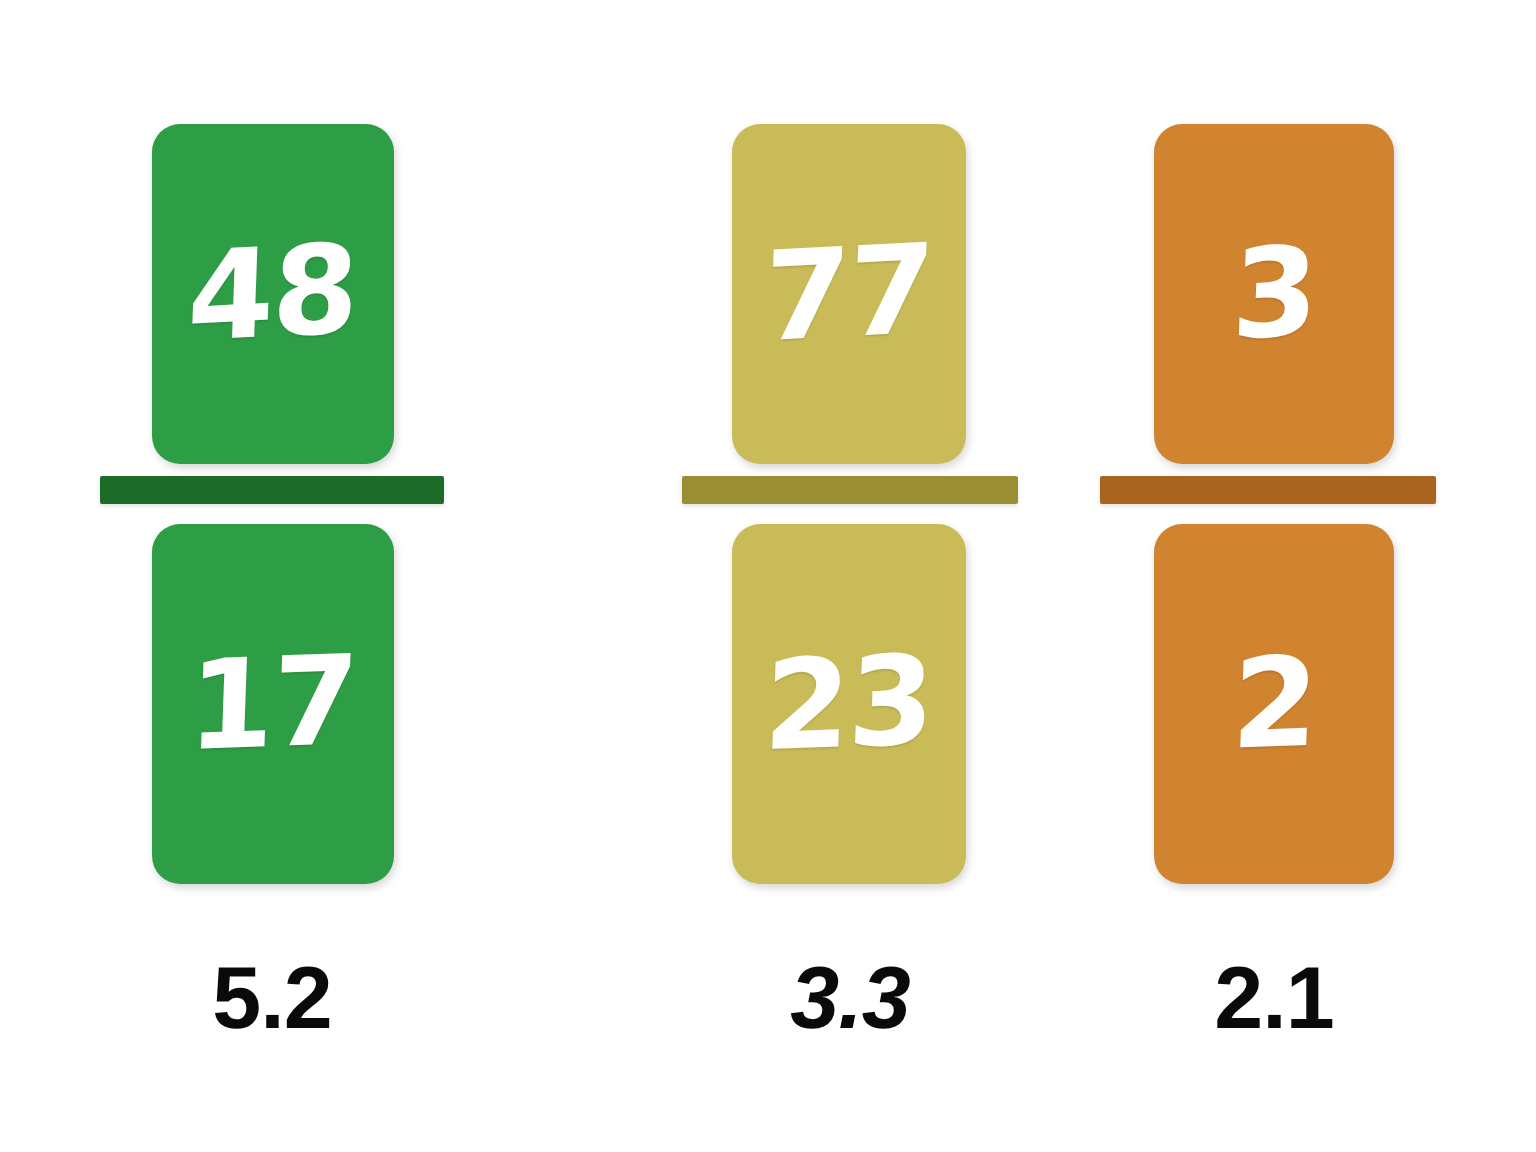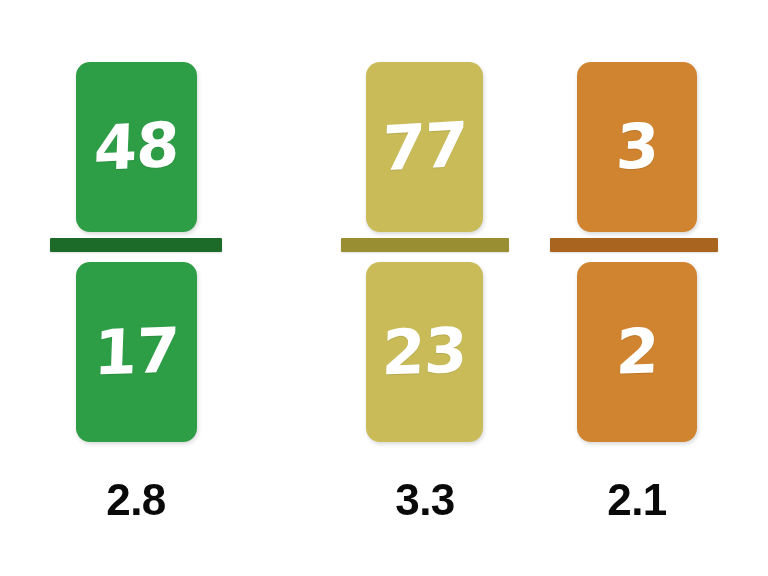--- a/index.html
+++ b/index.html
@@ -86,35 +86,35 @@
     <div class="card numerator-card" style="left: 76px; top: 62px; width: 121px; height: 170px; background: rgb(46, 158, 70);">
       <span class="card-value" style="color: rgb(255, 255, 255);">48</span>
     </div>
 
     <div class="divider-bar" style="left: 50px; top: 238px; width: 172px; height: 14px; background: rgb(28, 107, 41);"></div>
 
     <div class="card denominator-card" style="left: 76px; top: 262px; width: 121px; height: 180px; background: rgb(46, 158, 70);">
       <span class="card-value" style="color: rgb(255, 255, 255);">17</span>
     </div>
 
-    <div class="ratio-label" style="left: 66px; top: 478px; width: 140px;">2.8</div>
+    <div class="ratio-label" style="left: 66px; top: 478px; width: 140px;">5.2</div>
   </div>
 
   <div class="fraction-column">
     <div class="card numerator-card" style="left: 366px; top: 62px; width: 117px; height: 170px; background: rgb(201, 188, 88);">
       <span class="card-value" style="color: rgb(255, 255, 255);">77</span>
     </div>
 
     <div class="divider-bar" style="left: 341px; top: 238px; width: 168px; height: 14px; background: rgb(153, 142, 49);"></div>
 
     <div class="card denominator-card" style="left: 366px; top: 262px; width: 117px; height: 180px; background: rgb(201, 188, 88);">
       <span class="card-value" style="color: rgb(255, 255, 255);">23</span>
     </div>
 
-    <div class="ratio-label" style="left: 355px; top: 478px; width: 140px;">3.3</div>
+    <div class="ratio-label" style="left: 355px; top: 478px; width: 140px; font-style: italic;">3.3</div>
   </div>
 
   <div class="fraction-column">
     <div class="card numerator-card" style="left: 577px; top: 62px; width: 120px; height: 170px; background: rgb(209, 132, 47);">
       <span class="card-value" style="color: rgb(255, 255, 255);">3</span>
     </div>
 
     <div class="divider-bar" style="left: 550px; top: 238px; width: 168px; height: 14px; background: rgb(169, 100, 31);"></div>
 
     <div class="card denominator-card" style="left: 577px; top: 262px; width: 120px; height: 180px; background: rgb(209, 132, 47);">

